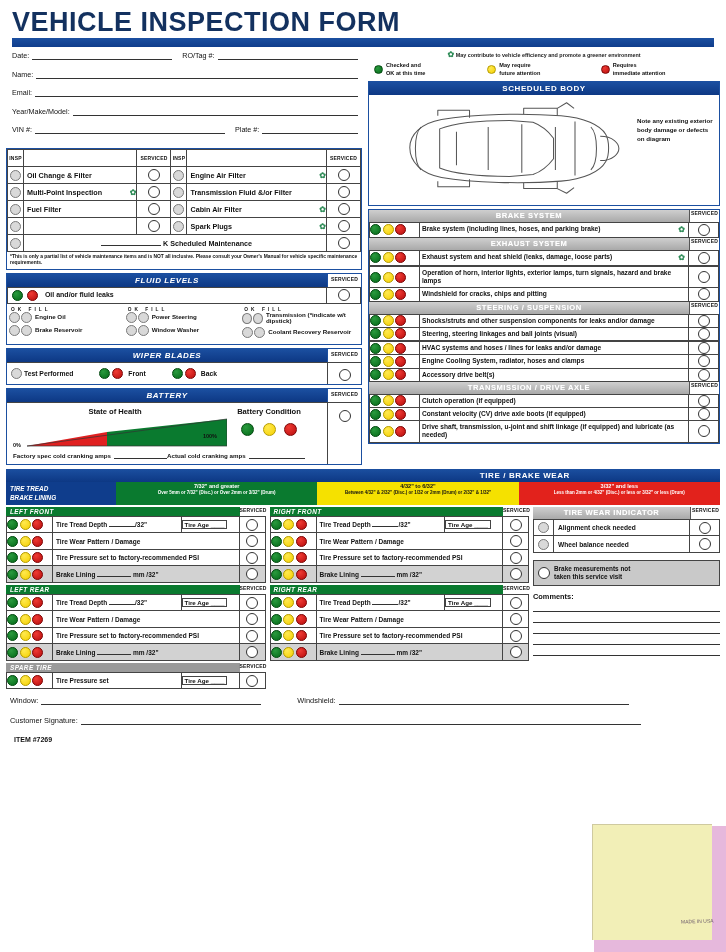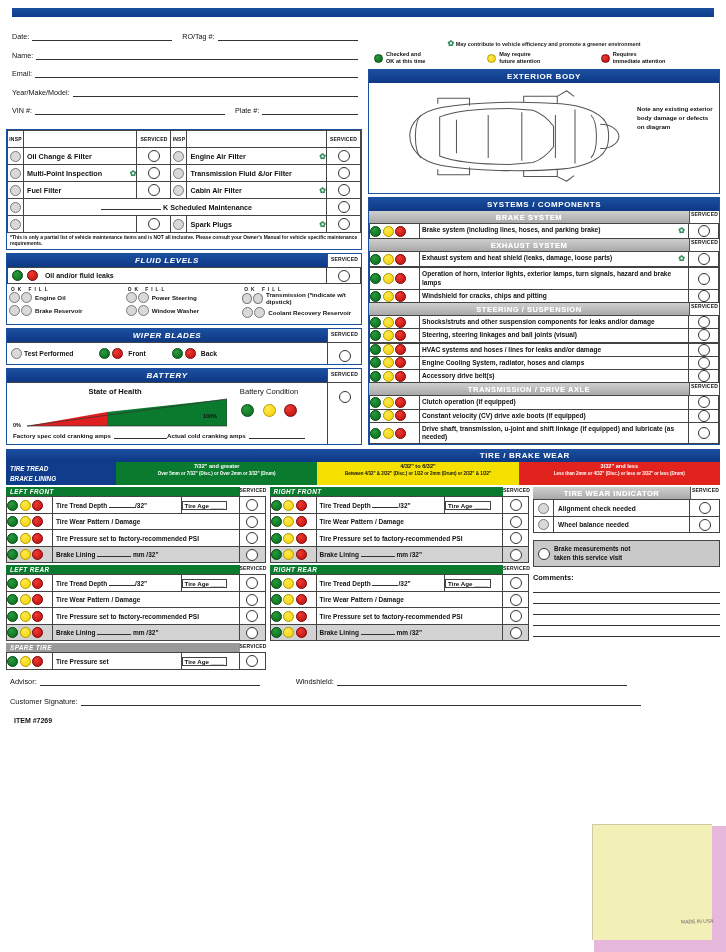--- a/index.html
+++ b/index.html
@@ -16,21 +16,21 @@
 
   
   .title-row { padding: 2px 0 0 6px; }
   .form-title {
     font-size: 27px; font-weight: bold; letter-spacing: .5px;
     color: #13315f; line-height: 1.05; font-family: "Liberation Sans", sans-serif;
   }
   .title-bar { height: 9px; background: linear-gradient(180deg,#1b4fa0,#0f3d8c); margin: 2px 6px 0 6px; }
 
   
-  .cols { display:flex; gap:6px; margin-top:11px;align-items:flex-end; }
+  .cols { display:flex; gap:6px; margin-top:0; }
   .col-left { width: 356px; }
   .col-right { width: 352px; }
 
   
   .info { padding: 4px 4px 0 6px; font-size: 7.2px; }
   .info-line { display:flex; align-items:flex-end; margin-bottom: 9.5px; }
   .info-lbl { white-space:nowrap; padding-right:3px; font-size:7.2px; }
   .rule { flex:1; border-bottom:1px solid #333; height:8px; }
   .gap { width: 10px; }
   .esp { display:flex; align-items:center; margin-top:14px; font-size:7.2px; }
@@ -95,21 +95,21 @@
   
   .battery { padding:4px 6px 5px 6px; }
   .bat-top { display:flex; }
   .soh { flex:1; text-align:center; }
   .soh-title { font-size:7.6px; font-weight:bold; margin-bottom:2px; }
   .wedge-wrap { position:relative; height:30px; padding:0 14px; }
   .wedge { position:absolute; left:14px; right:14px; top:0; height:30px; }
   .pct { position:absolute; font-size:5.5px; font-weight:bold; bottom:0; }
   .pct.l { left:0; } .pct.r { right:0; bottom:9px;}
   .batcond { width:104px; text-align:center; }
-  .batcond-title { font-size:7.6px; font-weight:normal; margin-bottom:4px; }
+  .batcond-title { font-size:7.6px; font-weight:bold; margin-bottom:4px; }
   .batcond .circ { width:13px;height:13px;margin:0 2px; }
   .bat-bottom { display:flex; font-size:6.2px; font-weight:bold; margin-top:3px; }
   .bat-bottom > div { flex:1; display:flex; align-items:flex-end; }
   .bat-bottom .rule { margin-left:3px; }
 
   
   .exbody { display:flex; padding:4px; }
   .car-d { flex:1; }
   .note { width:78px; font-size:6.2px; font-weight:bold; line-height:1.45; padding-top:18px; }
 
@@ -164,20 +164,23 @@
   .sheet { position:absolute; }
   .pinkSheet { right:0; bottom:0; width:132px; height:126px; background:#e6b8dc; }
   .yellowSheet{ right:14px; bottom:12px; width:120px; height:116px; background:#f2efb7; border-left:1px solid #cfcaa0; border-top:1px solid #cfcaa0;}
   .madein { position:absolute; right:12px; bottom:28px; font-size:5px; color:#6b5a6b; transform:rotate(-2deg); }
 </style>
 </head>
 <body>
 
 <div class="page">
 
+  <div class="title-row">
+    <div class="form-title">VEHICLE INSPECTION FORM</div>
+  </div>
   <div class="title-bar"></div>
 
   <div class="cols">
 
     <div class="col-left">
 
       <div class="info">
         <div class="info-line">
           <span class="info-lbl">Date:</span>
           <span class="rule" style="flex:0 0 140px"></span>
@@ -236,32 +239,32 @@
           <tr>
             <td class="cir"><span class="circ gray"></span></td>
             <td class="itm"><span>Fuel Filter</span></td>
             <td class="svc-col"><span class="circ open"></span></td>
             <td class="cir"><span class="circ gray"></span></td>
             <td class="itm"><span>Cabin Air Filter</span><span class="leafy" style="float:right">✿</span></td>
             <td class="svc-col"><span class="circ open"></span></td>
           </tr>
           <tr>
             <td class="cir"><span class="circ gray"></span></td>
+            <td class="itm"><span></span></td>
+            <td class="svc-col"><span class="circ open"></span></td>
+            <td class="cir"><span class="circ gray"></span></td>
+            <td class="itm"><span>Spark Plugs</span><span class="leafy" style="float:right">✿</span></td>
+            <td class="svc-col"><span class="circ open"></span></td>
+          </tr>
+          <tr>
+            <td class="cir"><span class="circ gray"></span></td>
             <td class="itm" colspan="4" style="text-align:center;">
               <span style="border-bottom:1px solid #333;display:inline-block;width:60px;"></span>
               <span>K Scheduled Maintenance</span>
             </td>
-            <td class="svc-col"><span class="circ open"></span></td>
-          </tr>
-          <tr>
-            <td class="cir"><span class="circ gray"></span></td>
-            <td class="itm"><span></span></td>
-            <td class="svc-col"><span class="circ open"></span></td>
-            <td class="cir"><span class="circ gray"></span></td>
-            <td class="itm"><span>Spark Plugs</span><span class="leafy" style="float:right">✿</span></td>
             <td class="svc-col"><span class="circ open"></span></td>
           </tr>
         </tbody>
           </table>
         <div class="footnote">*This is only a partial list of vehicle maintenance items and is NOT all inclusive. Please consult your Owner's Manual for vehicle specific maintenance requirements.</div>
       </div>
 
       <div class="panel" style="margin-top:3px;">
         <div style="display:flex;">
           <div class="bluehdr" style="flex:1">FLUID LEVELS</div>
@@ -409,21 +412,21 @@
           <span class="circ yellow"></span>
           <span><span>May require</span><br><span>future attention</span></span>
         </div>
         <div class="lg">
           <span class="circ red"></span>
           <span><span>Requires</span><br><span>immediate attention</span></span>
         </div>
       </div>
 
       <div class="panel">
-        <div class="bluehdr plain">EXTERIOR BODY</div>
+        <div class="bluehdr plain">SCHEDULED BODY</div>
         <div class="exbody">
           <div class="car-d">
             <svg viewBox="0 0 260 105" width="100%" height="98">
               <g fill="none" stroke="#555" stroke-width="1.1" stroke-linejoin="round">
                 <path d="M28 52 C28 38 40 26 62 22 C95 16 150 15 190 18 C215 20 232 28 238 38 C242 45 242 60 238 67 C232 78 214 86 190 88 C150 91 95 90 62 84 C40 80 28 67 28 52 Z"></path>
                 <path d="M60 32 C75 26 105 23 135 23 L160 25 C168 28 176 34 182 42 L182 64 C176 72 168 78 160 81 L135 83 C105 83 75 80 60 74 Z"></path>
                 <path d="M78 35 L78 71"></path>
                 <path d="M112 30 L112 76"></path>
                 <path d="M148 27 L148 79"></path>
                 <path d="M184 30 L184 76"></path>
@@ -438,21 +441,20 @@
                 <path d="M186 10 L196 4 L204 10"></path>
                 <path d="M186 96 L196 101 L204 95"></path>
               </g>
             </svg>
           </div>
           <div class="note">Note any existing exterior body damage or defects on diagram</div>
         </div>
       </div>
 
       <div class="panel" style="margin-top:3px;">
-        <div class="bluehdr plain">SYSTEMS / COMPONENTS</div>
 
         <div style="display:flex;">
           <div class="greyhdr" style="flex:1">BRAKE SYSTEM</div>
           <div class="svc-hd" style="width:30px;border-left:1px solid #555;background:#fff;">SERVICED</div>
         </div>
         <table class="t sys">
           <tbody>
               <tr>
             <td class="lights"><span class="circ green"></span><span class="circ yellow"></span><span class="circ red"></span></td>
             <td class="lbl"><span>Brake system (including lines, hoses, and parking brake)</span><span class="leafy" style="float:right">✿</span></td>
@@ -750,21 +752,21 @@
           <div class="cline"></div>
           <div class="cline"></div>
           <div class="cline"></div>
         </div>
       </div>
     </div>
   </div>
 
   <div class="sig">
     <div class="sig-row">
-      <span>Advisor:</span>
+      <span>Window:</span>
       <span class="rule" style="flex:0 0 220px;margin-left:3px"></span>
       <span style="width:36px"></span>
       <span>Windshield:</span>
       <span class="rule" style="margin-left:3px;max-width:290px"></span>
     </div>
     <div class="sig-row">
       <span>Customer Signature:</span>
       <span class="rule" style="margin-left:3px;max-width:560px"></span>
     </div>
     <div class="item-no">ITEM #7269</div>

